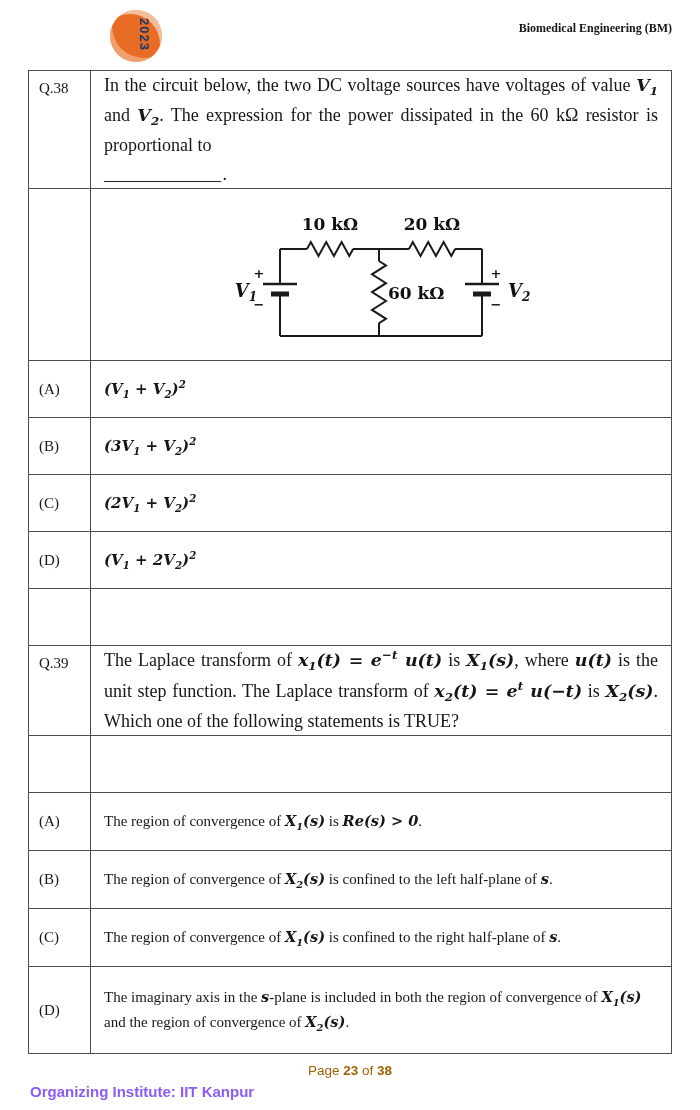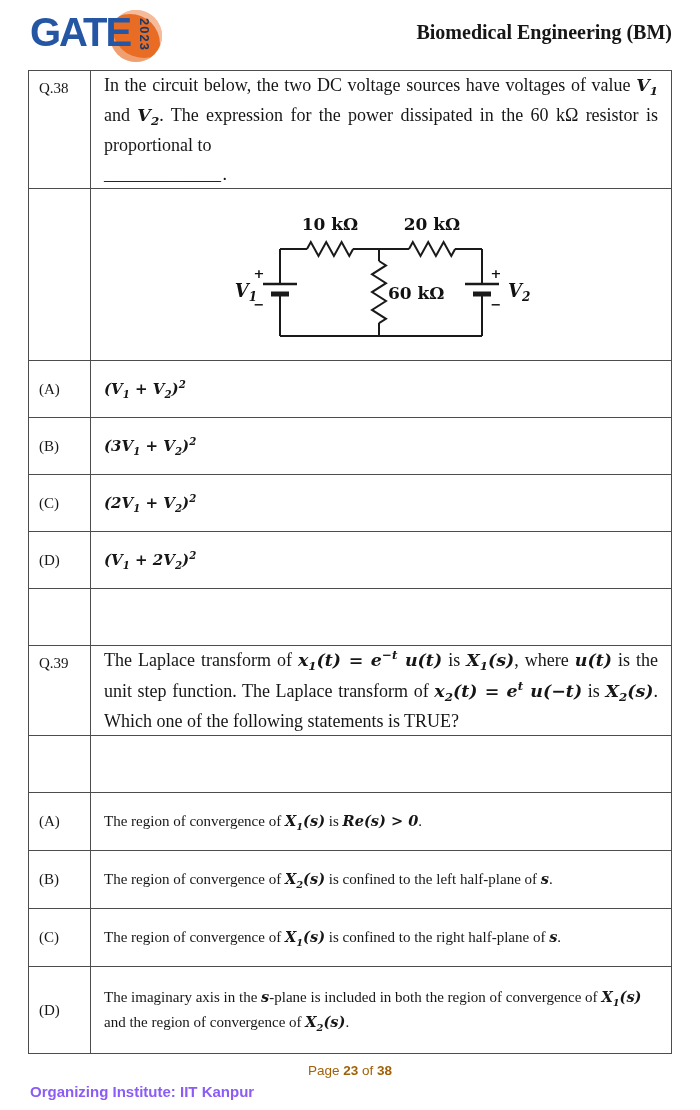--- a/index.html
+++ b/index.html
@@ -20,21 +20,21 @@
     font-size:40px; letter-spacing:-2px; color:#2456a4;
   }
   .year {
     position:absolute; left:122px; top:12px; z-index:3;
     font-family:"Liberation Sans", sans-serif; font-weight:bold;
     font-size:13px; color:#1a3a6b; letter-spacing:1px;
     transform:rotate(90deg); transform-origin:left top; white-space:nowrap;
   }
   .subject-title {
     position:absolute; top:21px; right:28px;
-    font-size:20px; font-weight:bold;
+    font-size:12px; font-weight:bold;
   }
   
   table.qtable {
     position:absolute; top:70px; left:28px; width:644px;
     border-collapse:collapse; table-layout:fixed;
   }
   .qtable td { border:1px solid #4d4d4d; vertical-align:middle; }
   .qtable td.lab { padding:0 0 0 10px; font-size:15px; }
   .qtable td.lab-top { vertical-align:top; padding-top:9px; }
   .qtable td.body-cell { padding:0 13px; font-size:18px; line-height:1.58; text-align:justify; }
@@ -63,21 +63,20 @@
     position:absolute; top:1083px; left:30px;
     font-family:"Liberation Sans", sans-serif; font-weight:bold;
     font-size:15px; color:#8b5cf6;
   }
 </style>
 </head>
 <body>
 
 <div class="logo">
   <div class="globe"></div>
-  <span class="gate">GATE</span>
   <span class="year">2023</span>
 </div>
 <div class="subject-title">Biomedical Engineering (BM)</div>
 
 <table class="qtable">
   <colgroup>
       <col style="width:62px">
       <col>
     </colgroup>
 

